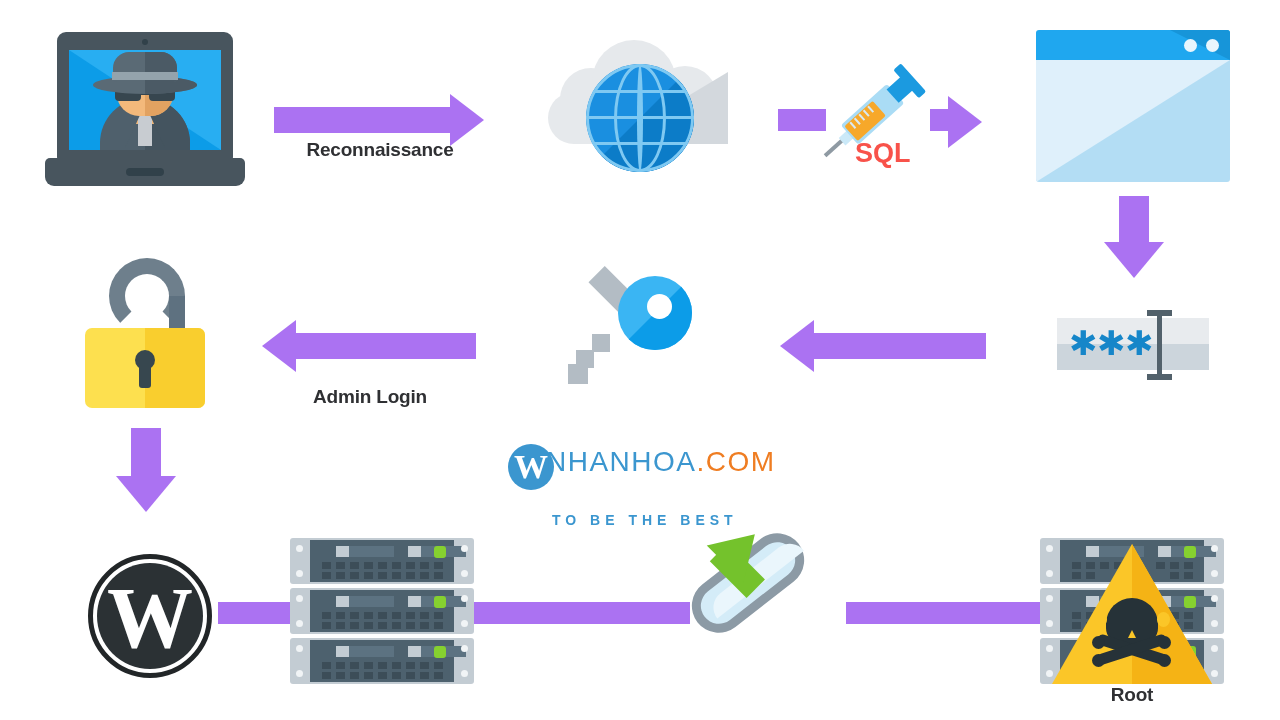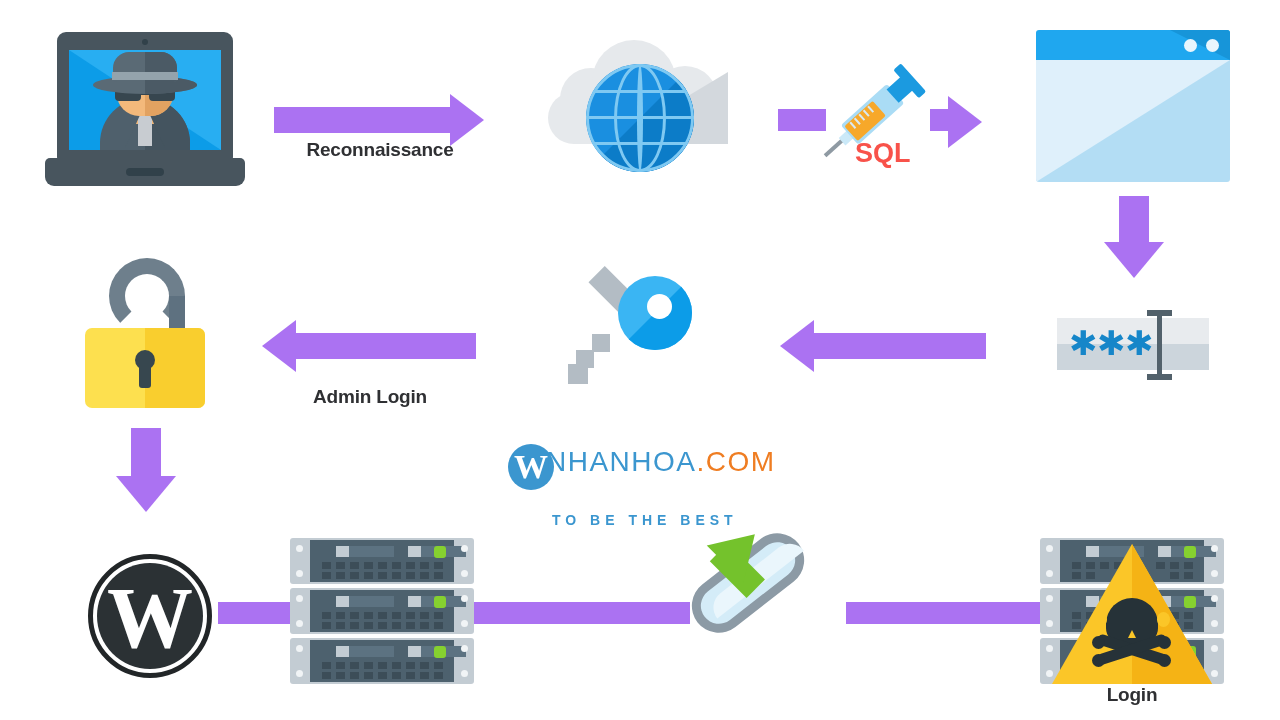--- a/index.html
+++ b/index.html
@@ -738,15 +738,15 @@
       <div class="sk-nose"></div>
       <div class="sk-jaw"></div>
       <div class="bone" style="transform:rotate(18deg);"></div>
       <div class="bone" style="transform:rotate(-18deg);"></div>
       <div class="bone-k" style="left:40px;top:92px;"></div>
       <div class="bone-k" style="left:40px;top:110px;"></div>
       <div class="bone-k" style="left:106px;top:92px;"></div>
       <div class="bone-k" style="left:106px;top:110px;"></div>
     </div>
   </div>
-  <div class="lbl" style="left:1040px;top:684px;width:184px;">Login</div>
+  <div class="lbl" style="left:1040px;top:684px;width:184px;">Root</div>
 
 </div>
 
 </body></html>

